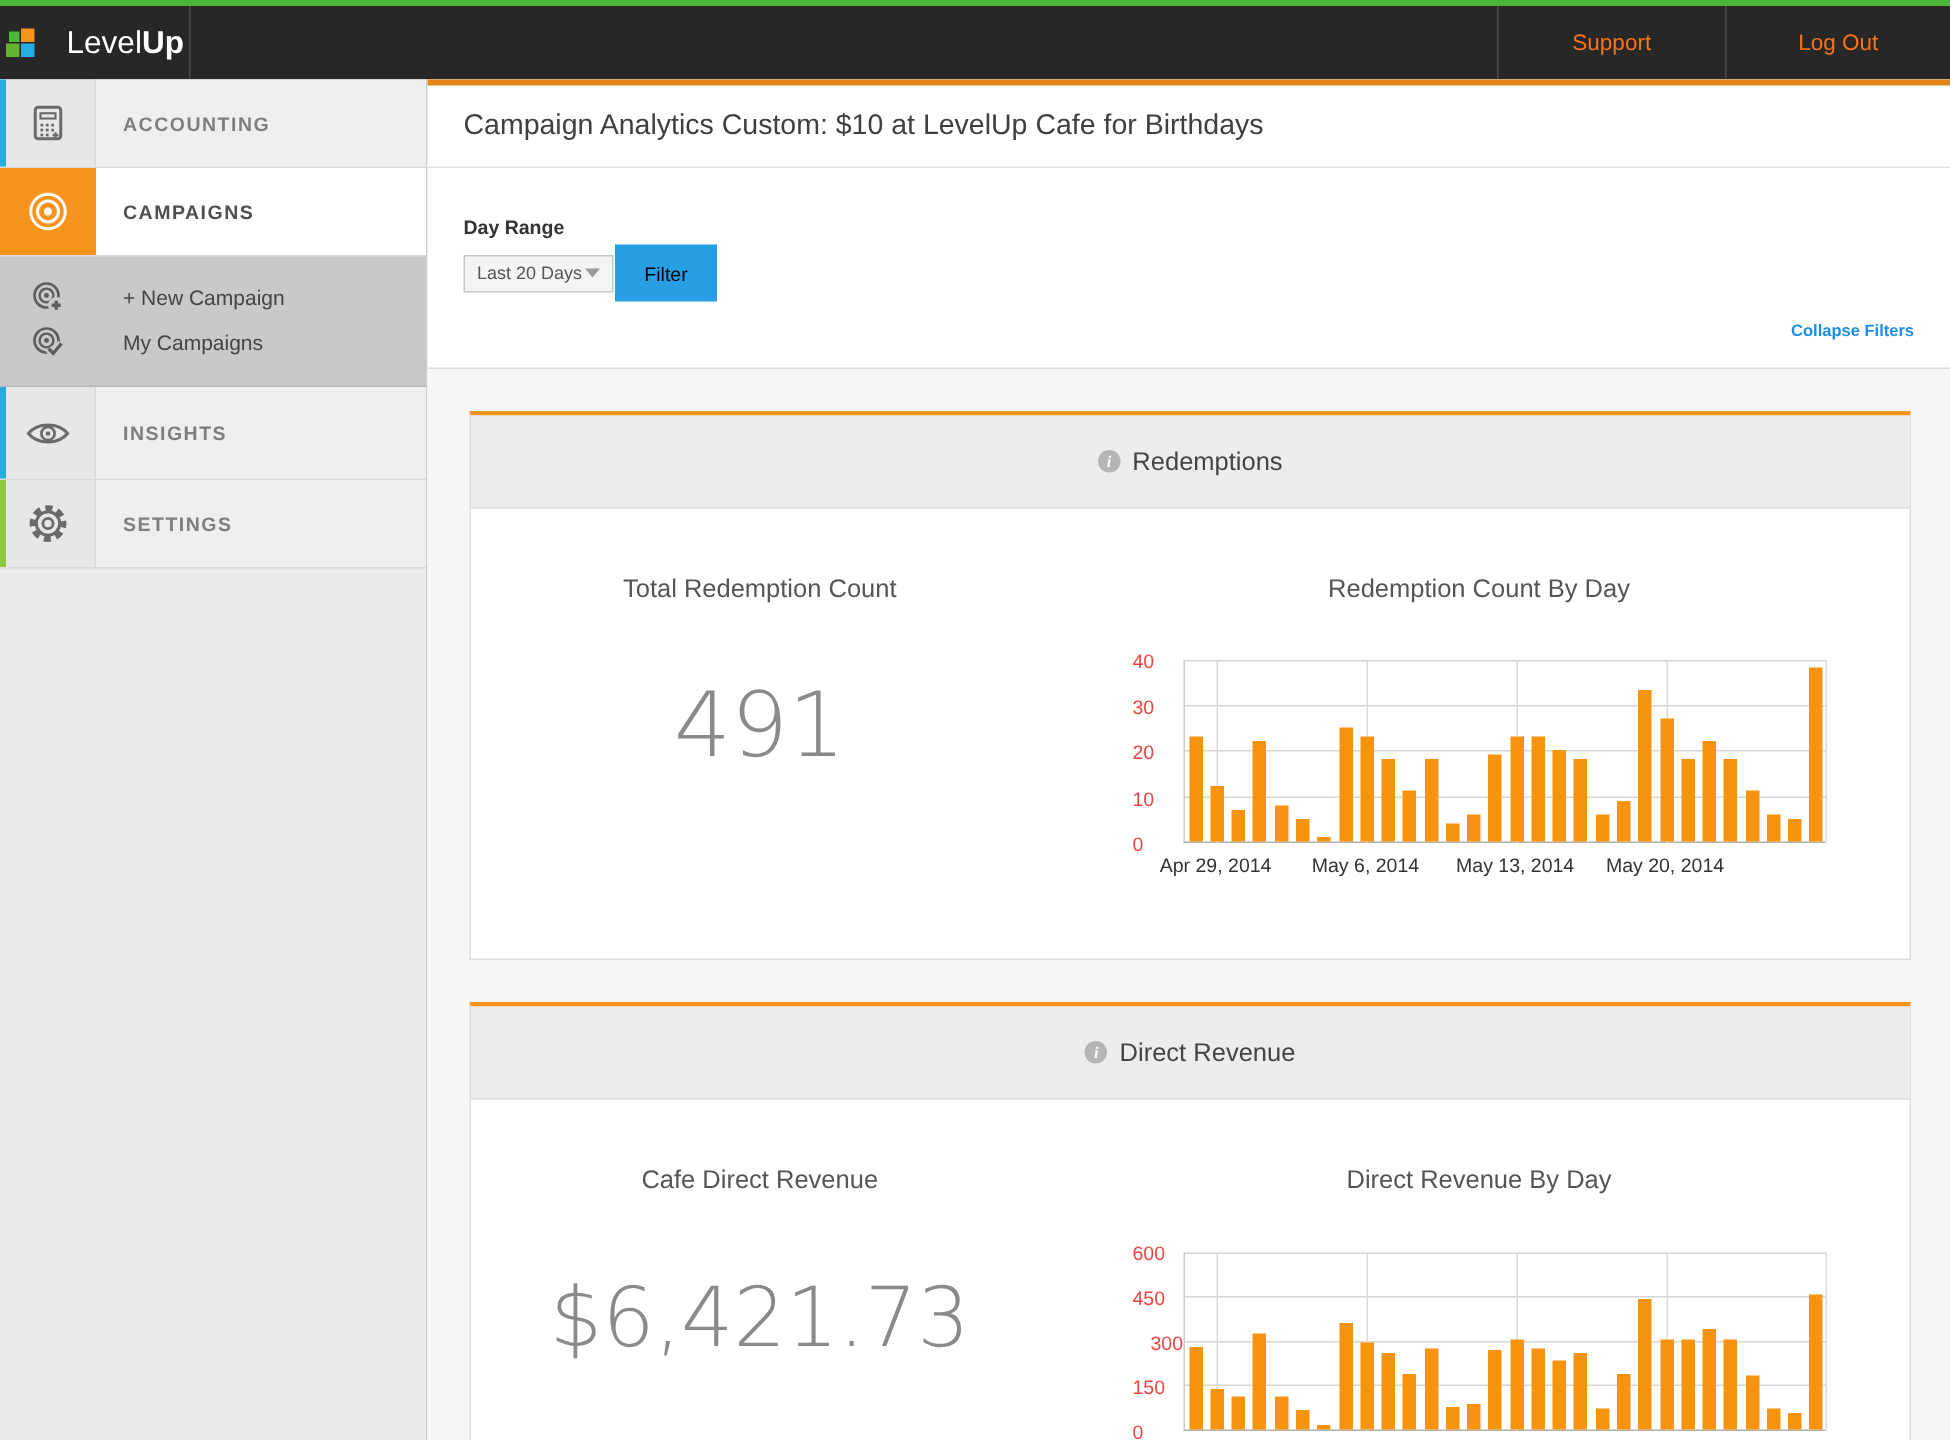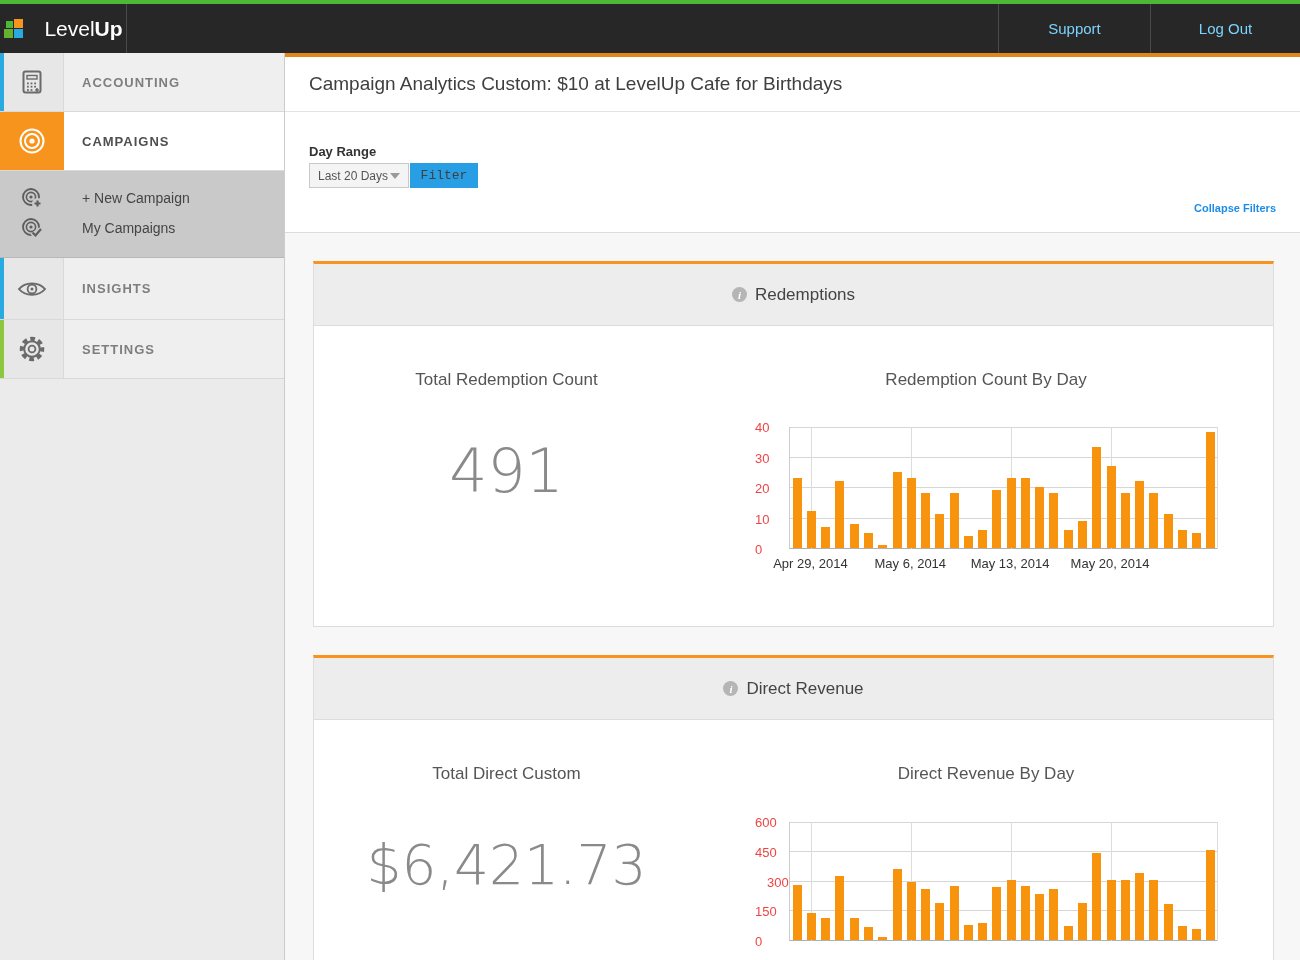--- a/index.html
+++ b/index.html
@@ -13,21 +13,21 @@
               align-items:center; justify-content:center; gap:20px; cursor:pointer; }
   .logo-mark { width:21px; height:21px; position:relative; }
   .logo-mark i { position:absolute; display:block; }
   .sq-tl { width:7px; height:7px; left:3px; top:3px;  background:#4db838; }
   .sq-tr { width:9px; height:9px; left:11px; top:1px; background:#f7941e; }
   .sq-bl { width:9px; height:9px; left:1px; top:11px; background:#63b331; }
   .sq-br { width:9px; height:9px; left:11px; top:11px;background:#29abe2; }
   .logo-text { color:#fff; font-size:21px; letter-spacing:0; }
   .logo-text b { font-weight:bold; }
   .topbar-spacer { flex:1; }
-  .topbar-btn { width:152px; border-left:1px solid #4a4a4a; color:#7dd3fc;
+  .topbar-btn { width:152px; border-left:1px solid #4a4a4a; color:#f97316;
                 font-size:15px; display:flex; align-items:center;
                 justify-content:center; cursor:pointer; }
 
   
   .layout { display:flex; height:907px; }
 
   
   .sidebar { width:285px; background:#ebebeb; border-right:1px solid #ccc; }
   .nav-item { display:flex; height:59px; border-bottom:1px solid #d9d9d9; cursor:pointer; }
   .nav-icon { width:64px; position:relative; display:flex; align-items:center;
@@ -50,23 +50,23 @@
 
   .filters-section { padding:16px 24px 16px 24px; border-bottom:1px solid #dcdcdc; }
   .filters-heading { font-size:17px; font-weight:normal; color:#444; }
   .day-range-label { margin-top:16px; font-size:13px; font-weight:bold; color:#333; }
   .controls-row { margin-top:4px; display:flex; align-items:center; }
   .select { width:100px; height:25px; background:#f4f4f4; border:1px solid #c9c9c9;
             display:flex; align-items:center; justify-content:space-between;
             padding:0 8px; font-size:12px; color:#555; cursor:pointer; }
   .chevron-down { width:0; height:0; border-left:5px solid transparent;
                   border-right:5px solid transparent; border-top:6px solid #9a9a9a; }
-  .filter-btn { width:68px; height:25px; margin-left:1px; background:#289fe4;
-                border:none; color:#404040; font-size:13px; cursor:pointer;
-                font-family:Liberation Mono, monospace; }
+  .filter-btn { width:68px; height:38px; margin-left:1px; background:#289fe4;
+                border:none; color:#000000; font-size:13px; cursor:pointer;
+                font-family:Liberation Sans, sans-serif; }
   .collapse-row { margin-top:10px; text-align:right; }
   .collapse-link { font-size:11px; font-weight:bold; color:#1d8ce8;
                    text-decoration:none; cursor:pointer; }
 
   .panels-section { background:#f7f7f7; padding:28px 26px 0 28px; height:100%; }
   .panel { background:#fff; border:1px solid #ddd; border-top:3px solid #f7941e;
            margin-bottom:28px; }
   .panel-header { height:62px; background:#ededed; border-bottom:1px solid #ddd;
                   display:flex; align-items:center; justify-content:center; gap:8px; }
   .info-icon { width:15px; height:15px; border-radius:50%; background:#b5b5b5;
@@ -283,21 +283,21 @@
         </div>
       </div>
 
       <div class="panel">
         <div class="panel-header">
           <span class="info-icon">i</span>
           <span class="panel-title">Direct Revenue</span>
         </div>
         <div class="panel-body second">
           <div class="total-col">
-            <div class="col-heading">Total Direct Custom</div>
+            <div class="col-heading">Cafe Direct Revenue</div>
             <div class="big-number money">$6,421.73</div>
           </div>
           <div class="chart-col">
             <div class="col-heading">Direct Revenue By Day</div>
             <div class="chart-wrap second" style="width: 462px; height: 141px;"><div class="plot" style="left: 34px; top: 0px; width: 428px; height: 119px;">
                   <div class="gridline-h" style="top: 88.25px;"></div>
                   <div class="gridline-h" style="top: 58.5px;"></div>
                   <div class="gridline-h" style="top: 28.75px;"></div>
                   <div class="gridline-h" style="top: 0px;"></div>
                   <div class="gridline-v" style="left: 21.4px; height: 119px;"></div>

